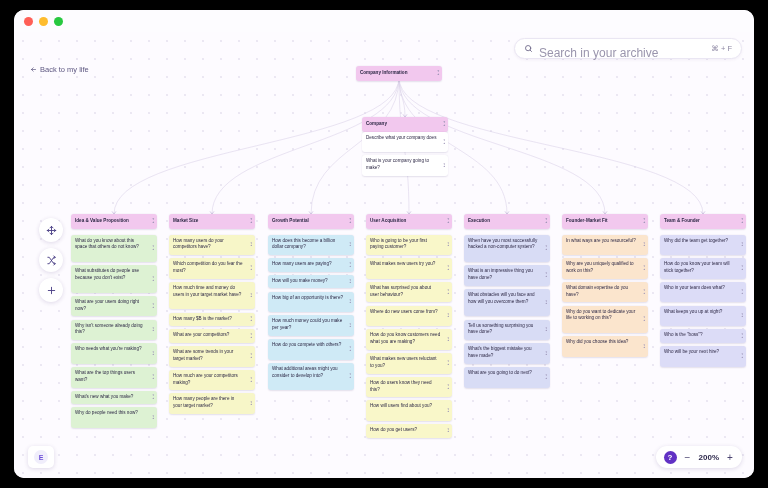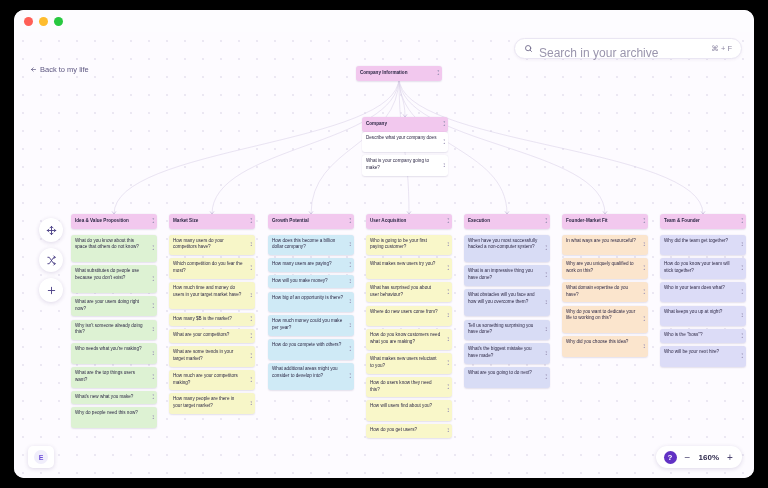--- a/index.html
+++ b/index.html
@@ -287,19 +287,19 @@
           <div class="node" style="left: 646px; top: 314px; width: 86px; min-height: 20.5px; background: rgb(220, 220, 247);"><span>Who will be your next hire?</span><span class="grip" style="font-size: 3.2px;">▾<br>▴</span></div>
         </div>
 
       <div class="avatar-wrap">
         <div class="avatar">E</div>
       </div>
 
       <div class="zoombar">
         <span class="help-dot">?</span>
         <span class="zbtn">−</span>
-        <span class="zlevel">160%</span>
+        <span class="zlevel">200%</span>
         <span class="zbtn">+</span>
       </div>
 
     </div>
   </div>
 </div>
 
 </body></html>

